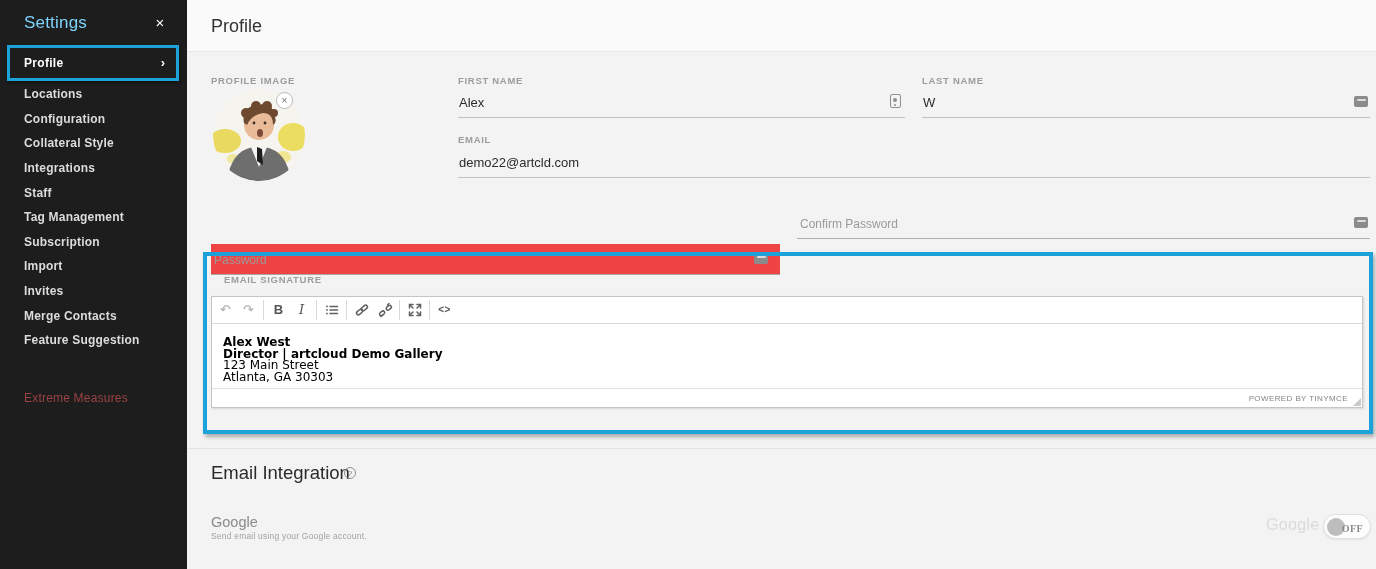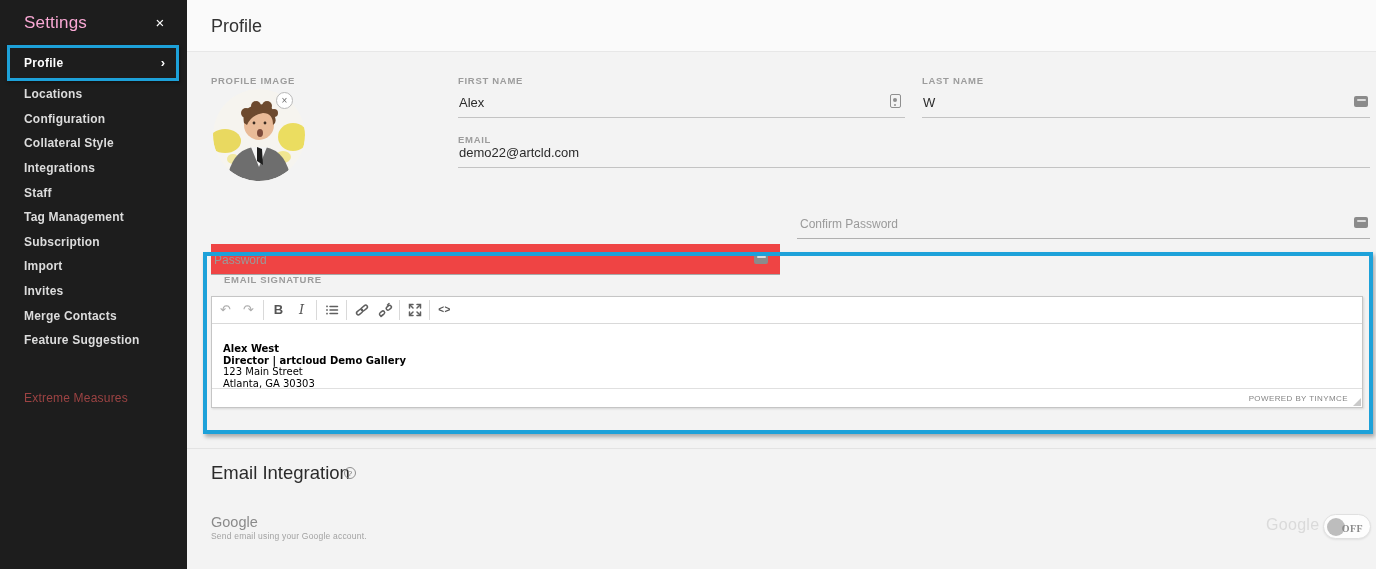--- a/index.html
+++ b/index.html
@@ -1,21 +1,21 @@
 <!DOCTYPE html>
 <html><head>
 <meta charset="utf-8">
 <style>
   * { margin:0; padding:0; box-sizing:border-box; }
   html,body { width:1376px; height:569px; font-family:"Liberation Sans", sans-serif; }
   .stage { position:relative; width:1376px; height:569px; background:#f3f3f3; overflow:hidden; }
 
   
   .sidebar { position:absolute; left:0; top:0; width:187px; height:569px; background:#1d1d1d; }
-  .sb-title { position:absolute; left:24px; top:13px; font-size:17px; font-weight:500; color:#f9a8d4; letter-spacing:.2px; }
+  .sb-title { position:absolute; left:24px; top:13px; font-size:17px; font-weight:500; color:#7dd3fc; letter-spacing:.2px; }
   .sb-close { position:absolute; right:18px; top:14px; width:18px; height:18px; color:#ffffff; font-size:15px; line-height:18px; text-align:center; cursor:pointer; }
   .sb-selected { position:absolute; left:7px; top:45px; width:172px; height:36px; border:3px solid #1da1d9; display:flex; align-items:center; box-shadow:1px 2px 3px rgba(0,0,0,.35); }
   .sb-selected .lbl { margin-left:14px; font-size:12px; font-weight:700; color:#ffffff; letter-spacing:.3px; }
   .sb-selected .chev { position:absolute; right:11px; top:50%; transform:translateY(-54%); color:#ffffff; font-size:13px; font-weight:700; }
   .sb-list { position:absolute; left:0; top:82px; width:187px; }
   .sb-item { height:24.6px; display:flex; align-items:center; padding-left:24px; font-size:12px; color:#dcdcdc; letter-spacing:.2px; cursor:pointer;font-weight:bold; }
   .sb-danger { position:absolute; left:24px; top:391px; font-size:12px; color:#9c4343; letter-spacing:.2px; cursor:pointer; }
 
   
   .main-header { position:absolute; left:187px; top:0; width:1189px; height:52px; background:#fafafa; border-bottom:1px solid #e7e7e7; }
@@ -42,21 +42,21 @@
   .editor { position:absolute; left:211px; top:296px; width:1152px; height:112px; background:#ffffff; border:1px solid #c5c5c5; box-shadow:1px 1px 2px rgba(0,0,0,.12); }
   .toolbar { position:absolute; left:0; top:0; width:100%; height:25px; display:flex; align-items:center; padding-left:2px; }
   .tb-btn { width:23px; height:21px; display:flex; align-items:center; justify-content:center; color:#555; cursor:pointer; }
   .tb-btn.disabled { color:#adadad; }
   .tb-glyph-arrow { font-size:13px; }
   .tb-bold { font-size:13px; font-weight:700; }
   .tb-italic { font-size:13px; font-style:italic; font-family:"DejaVu Serif", serif; }
   .tb-code { font-size:10px; font-weight:700; letter-spacing:.5px; }
   .tb-sep { width:1px; height:20px; background:#d9d9d9; margin:0 3px; }
   .tb-svg { stroke:#5f5f5f; fill:none; stroke-width:1.5; stroke-linecap:round; }
-  .sig-content { position:absolute; left:0; top:26px; width:100%; height:67px; border-top:1px solid #d9d9d9; padding:19px 0 0 11px; font-family:"DejaVu Sans", sans-serif; font-size:10px; line-height:11.7px; color:#000; cursor:text; }
+  .sig-content { position:absolute; left:0; top:26px; width:100%; height:67px; border-top:1px solid #d9d9d9; padding:13px 0 0 11px; font-family:"DejaVu Sans", sans-serif; font-size:12px; line-height:11.7px; color:#000; cursor:text; }
   .sig-content .b { font-weight:700; }
   .statusbar { position:absolute; left:0; bottom:0; width:100%; height:19px; border-top:1px solid #e0e0e0; }
   .powered { position:absolute; right:14px; top:5px; font-size:8px; color:#858585; letter-spacing:.4px; }
   .resize-grip { position:absolute; right:1px; bottom:1px; width:0; height:0; border-left:8px solid transparent; border-bottom:8px solid #c9c9c9; cursor:nwse-resize; }
 
   
   .divider { position:absolute; left:187px; top:448px; width:1189px; height:1px; background:#e3e3e3; }
   .ei-title { position:absolute; left:211px; top:462px; font-size:18.5px; color:#2b2b2b; }
   .help-icon { position:absolute; left:344px; top:467px; width:12px; height:12px; border:1px solid #8f8f8f; border-radius:50%; color:#777; font-size:8px; line-height:11px; text-align:center; cursor:pointer; }
   .g-name { position:absolute; left:211px; top:514px; font-size:14.5px; color:#8a8a8a; }
@@ -136,21 +136,21 @@
   <div class="ufield" style="left:458px; top:88px; width:447px;">
     <input value="Alex" style="">
     <span class="contact-icon"></span>
   </div>
 
   <div class="ufield" style="left:922px; top:88px; width:448px;">
     <input value="W" style="">
     <span class="field-icon"></span>
   </div>
 
-  <div class="ufield" style="left:458px; top:138px; width:912px;">
+  <div class="ufield" style="left:458px; top:148px; width:912px;">
     <input value="demo22@artcld.com" style="">
   </div>
 
   <div class="ufield pw-blue" style="left:211px; top:208px; width:569px; height:31px;">
     <input type="password" style="padding-left: 3px;" placeholder="Password">
     <span class="field-icon" style="right:12px; top:9px;"></span>
   </div>
 
   <div class="ufield" style="left:797px; top:208px; width:573px; height:31px; border-bottom-color:#b0b0b0;">
     <input type="password" style="padding-left: 3px;" placeholder="Confirm Password">

